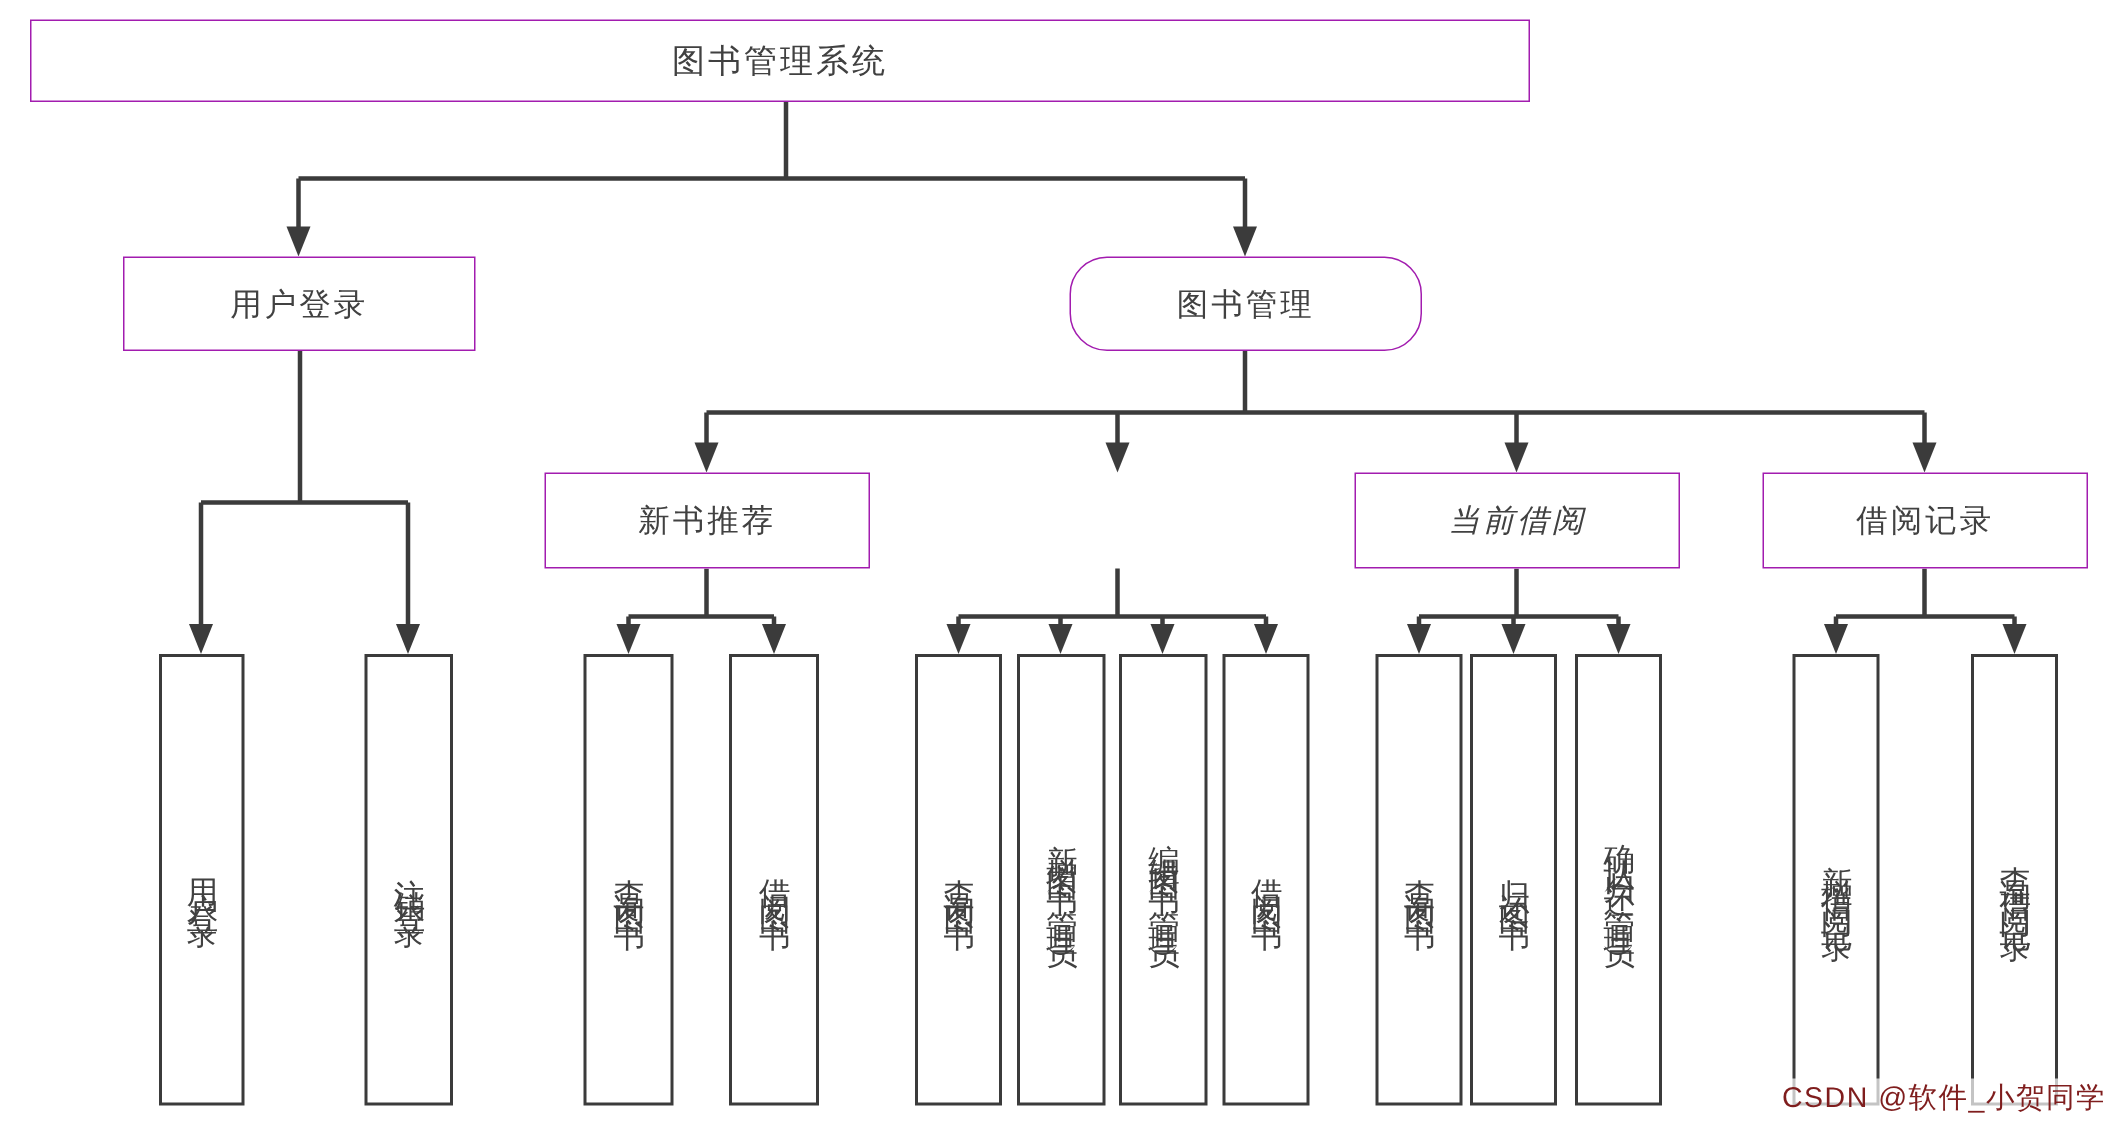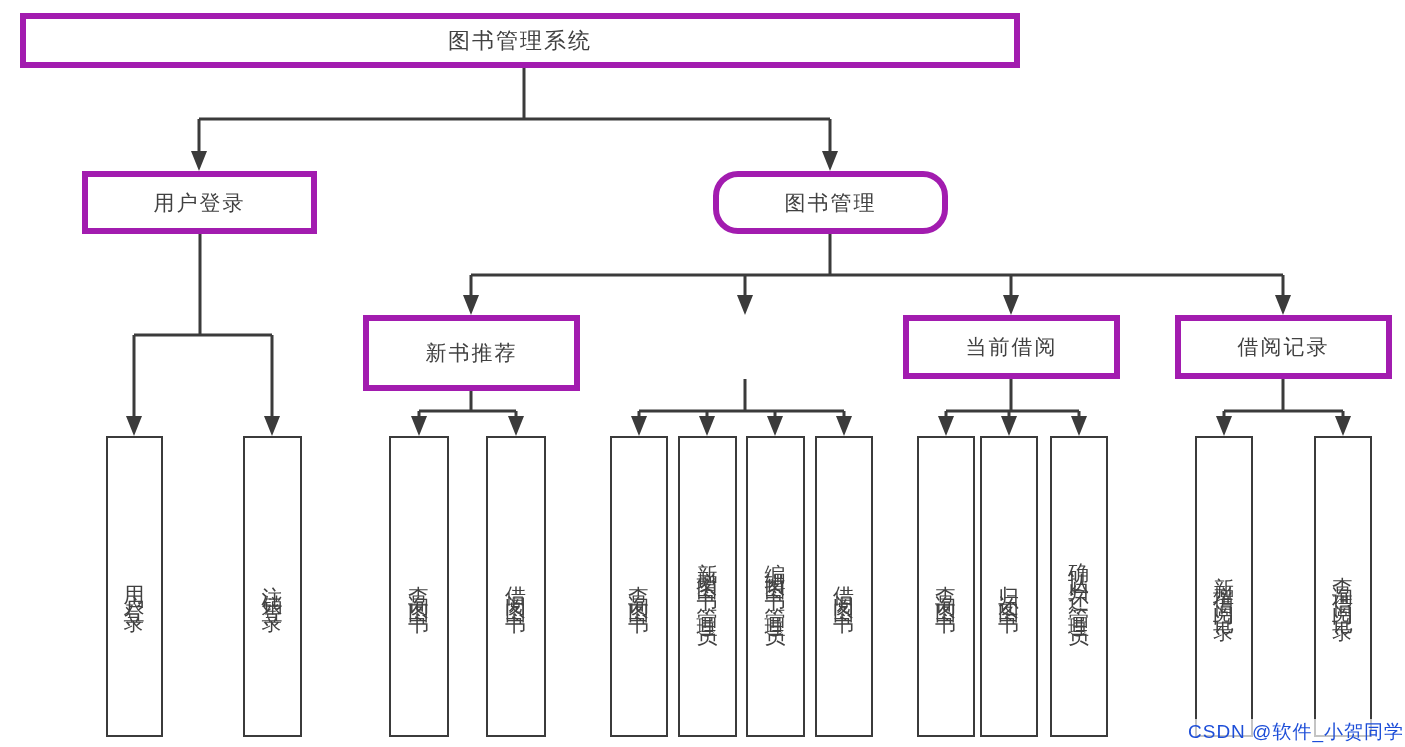--- a/index.html
+++ b/index.html
@@ -24,21 +24,21 @@
   }
   .box {
     position: absolute;
     box-sizing: border-box;
     background: #ffffff;
     display: flex;
     align-items: center;
     justify-content: center;
   }
   .hbox {
-    border: 6px solid #a21caf;
+    border: 1px solid #a21caf;
   }
   .hbox .node-label {
     font-size: 21px;
     letter-spacing: 2px;
     color: #414141;
     white-space: nowrap;
   }
   .root-box .node-label {
     font-size: 22px;
   }
@@ -52,21 +52,21 @@
     letter-spacing: 9px;
     color: #414141;
     line-height: 1;
   }
   .watermark {
     position: absolute;
     left: 1186px;
     top: 719px;
     font-size: 19px;
     letter-spacing: 1px;
-    color: #1d4ed8;
+    color: #7f1d1d;
     background: rgba(255,255,255,0.7);
     white-space: nowrap;
     z-index: 5;
     padding: 0 2px;
   }
 </style>
 </head>
 <body>
 
 <div class="canvas">
@@ -115,24 +115,24 @@
     <span class="node-label">图书管理系统</span>
   </div>
 
   <div class="box hbox" style="left:82px; top:171px; width:235px; height:63px;">
     <span class="node-label">用户登录</span>
   </div>
   <div class="box hbox" style="left:713px; top:171px; width:235px; height:63px;border-radius:25px;">
     <span class="node-label">图书管理</span>
   </div>
 
-  <div class="box hbox" style="left:363px; top:315px; width:217px; height:76px;">
+  <div class="box hbox" style="left:363px; top:315px; width:217px; height:64px;">
     <span class="node-label">新书推荐</span>
   </div>
-  <div class="box hbox" style="left:903px; top:315px; width:217px; height:64px;">
+  <div class="box hbox" style="left:903px; top:315px; width:217px; height:64px;font-style:italic;">
     <span class="node-label">当前借阅</span>
   </div>
   <div class="box hbox" style="left:1175px; top:315px; width:217px; height:64px;">
     <span class="node-label">借阅记录</span>
   </div>
 
   <div class="box leaf" style="left:106px; top:436px; width:57px; height:301px;">
     <span class="leaf-label">用户登录</span>
   </div>
   <div class="box leaf" style="left:243px; top:436px; width:59px; height:301px;">

